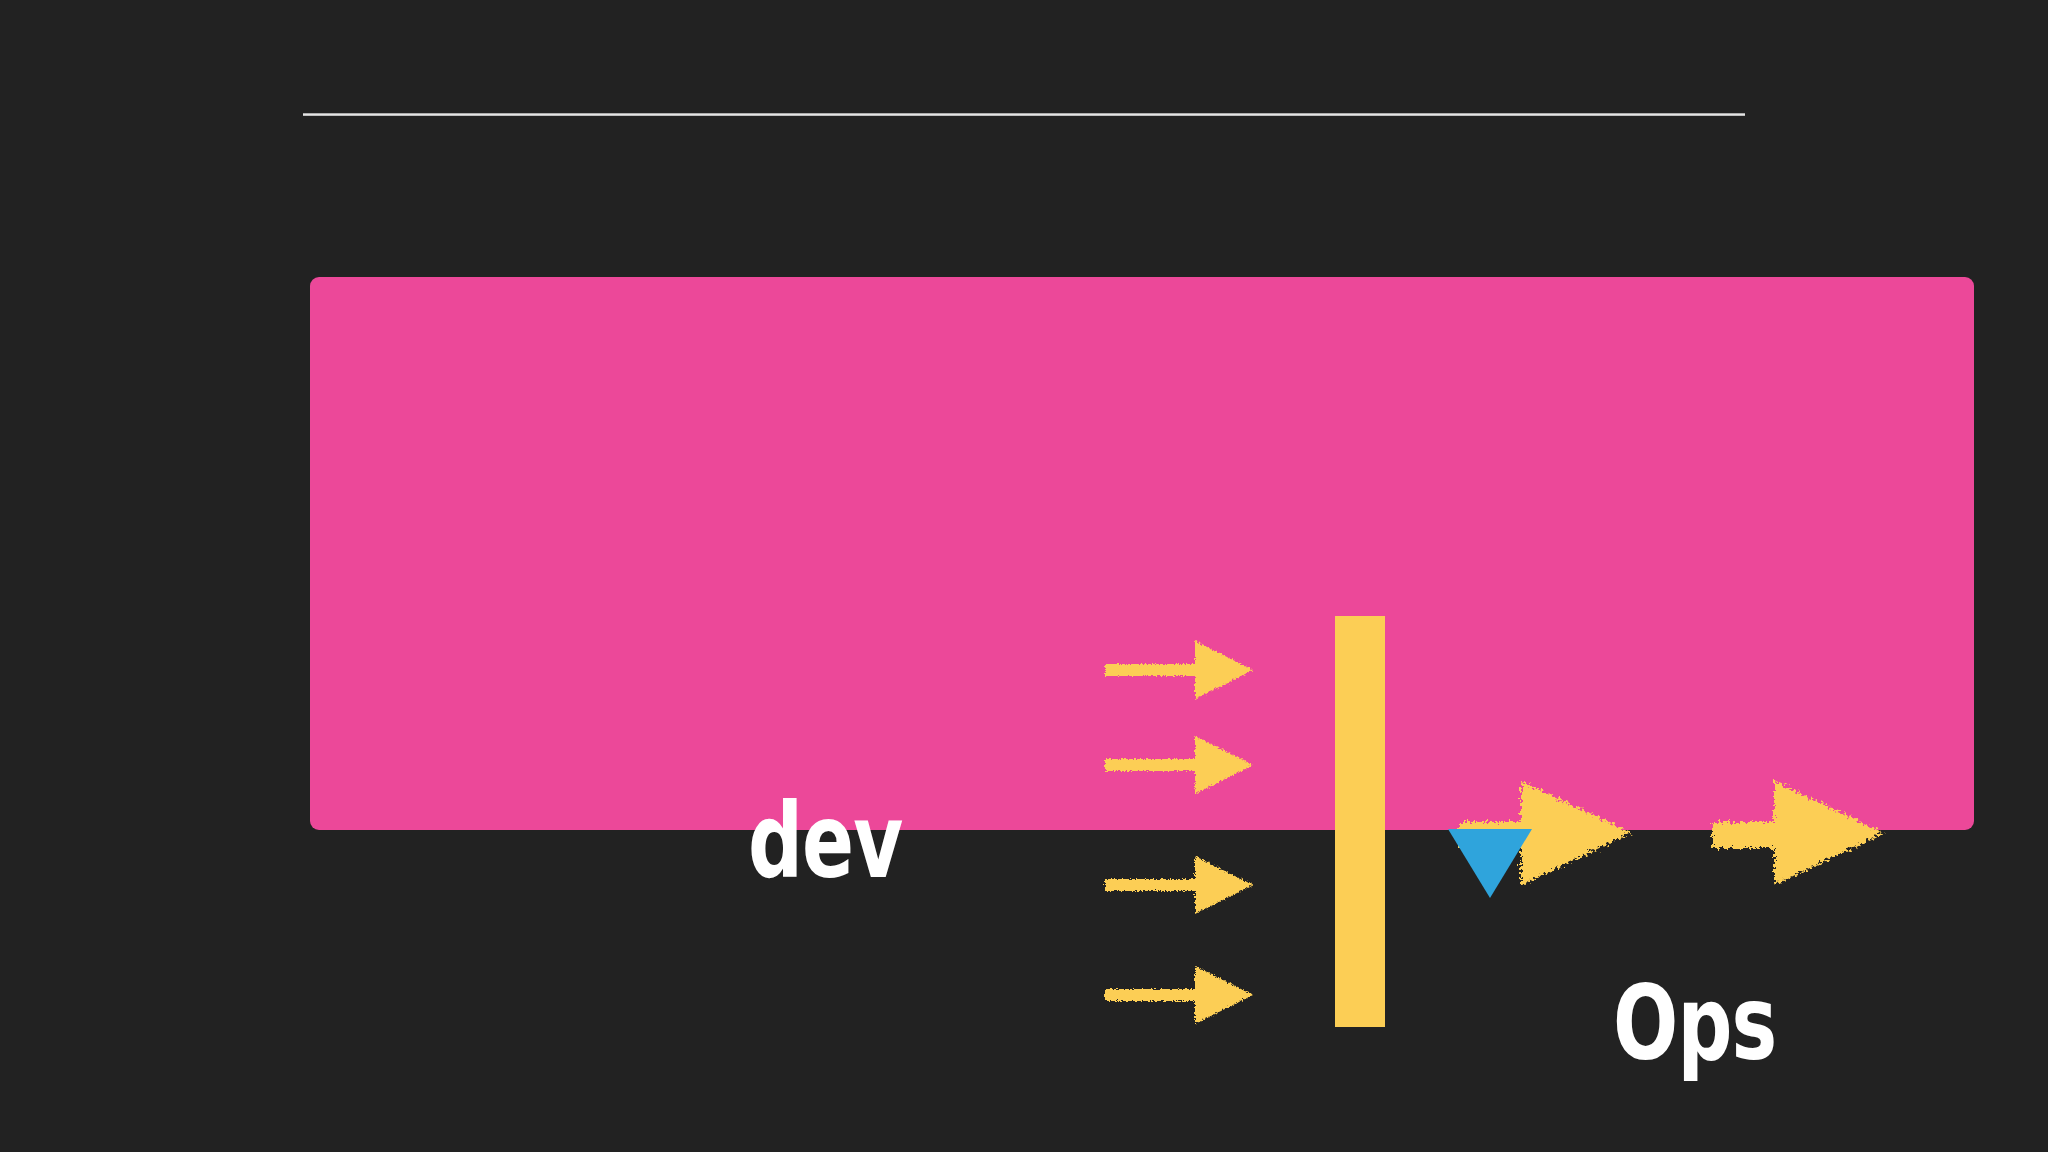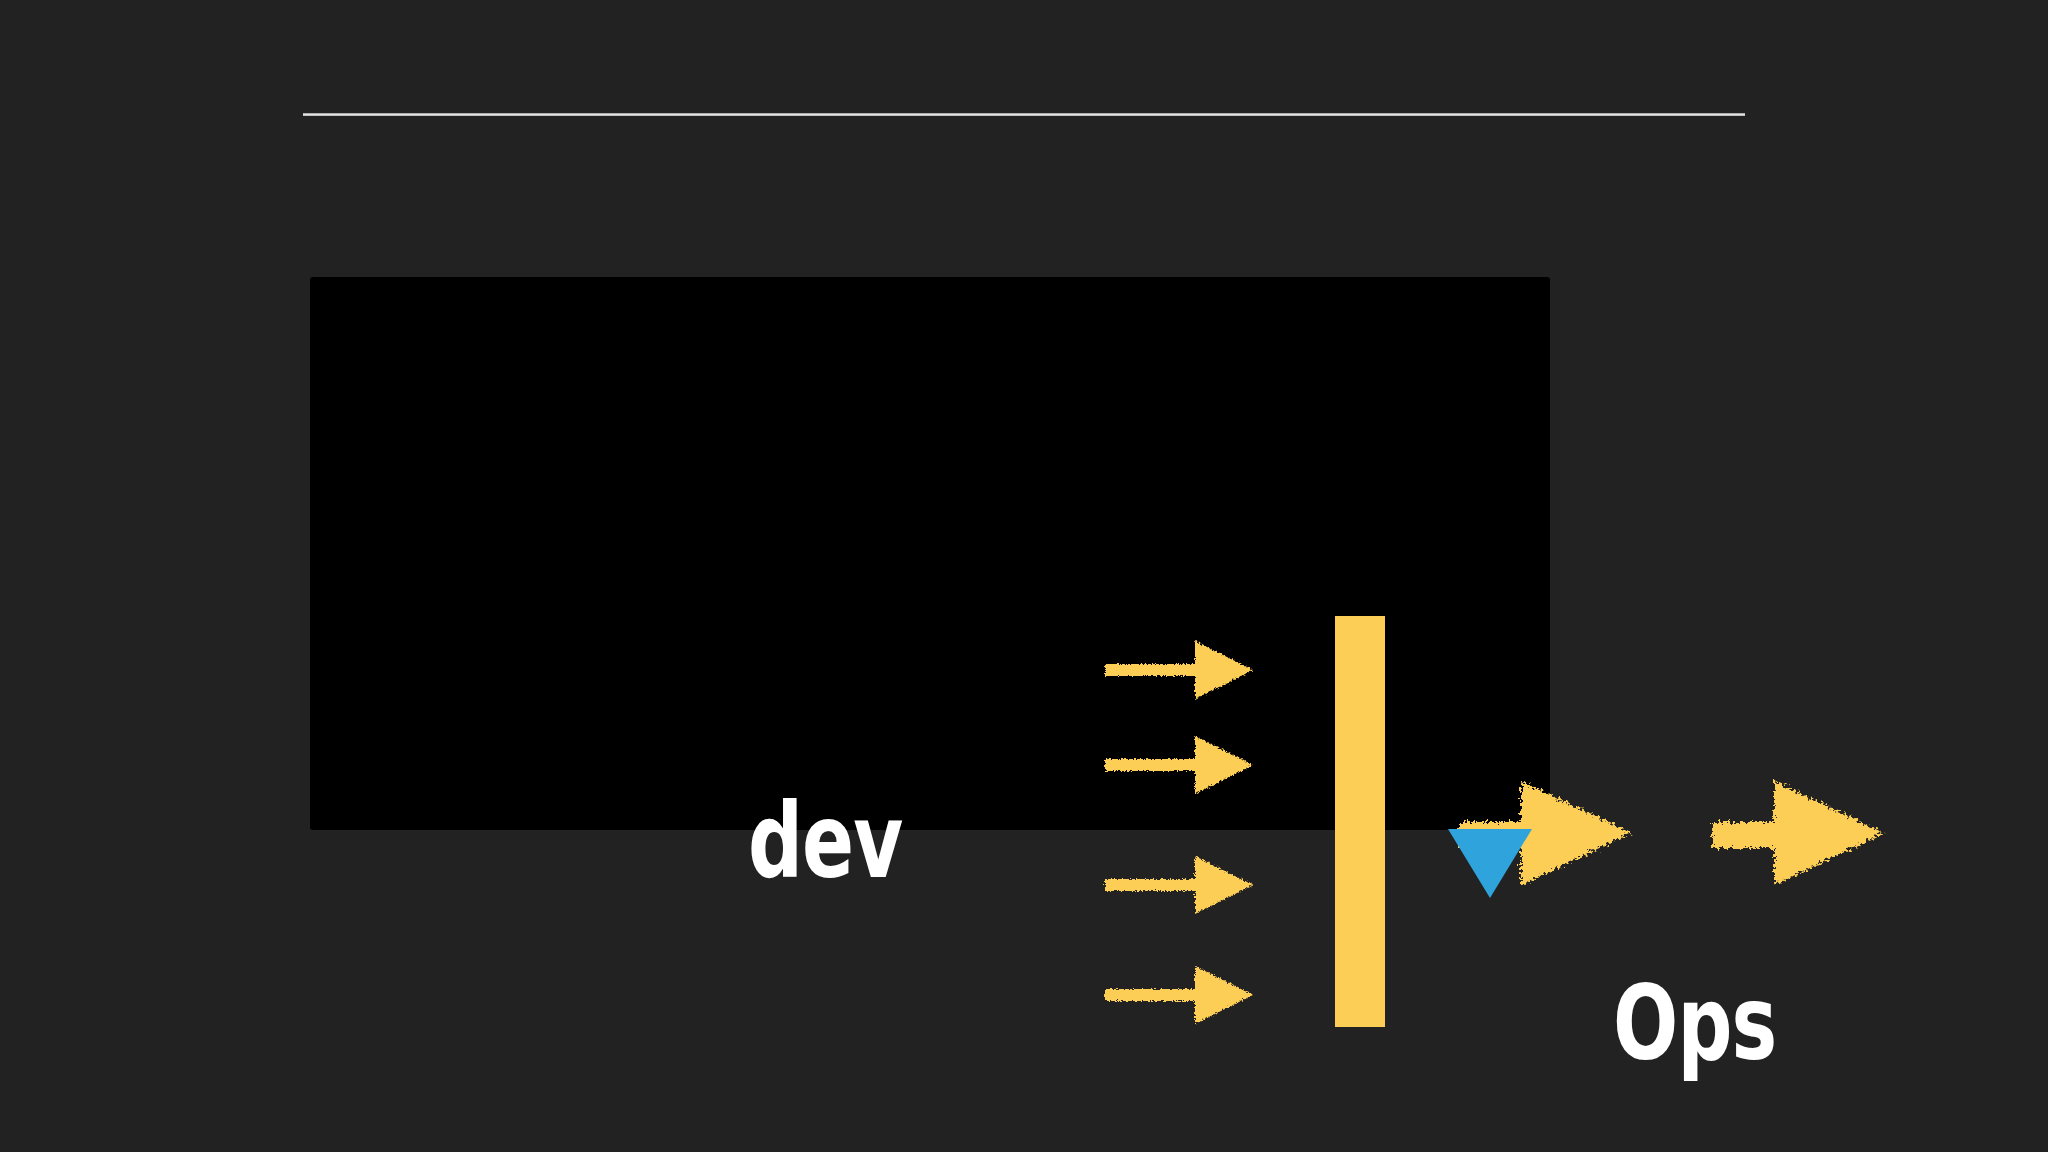--- a/index.html
+++ b/index.html
@@ -27,24 +27,24 @@
     width: 1442px;
     height: 3px;
     background: linear-gradient(to bottom, #8d8d8d 0%, #d8d8d8 40%, #f2f2f2 60%, #9a9a9a 100%);
   }
 
   
   #card {
     position: absolute;
     left: 310px;
     top: 277px;
-    width: 1240px;
+    width: 1664px;
     height: 553px;
-    background: #000000;
-    border-radius: 3px;
+    background: #ec4899;
+    border-radius: 9px;
   }
   #card-tail {
     position: absolute;
     left: 1448px;
     top: 829px;
     width: 0;
     height: 0;
     border-left: 42px solid transparent;
     border-right: 42px solid transparent;
     border-top: 69px solid #2fa4dc;

